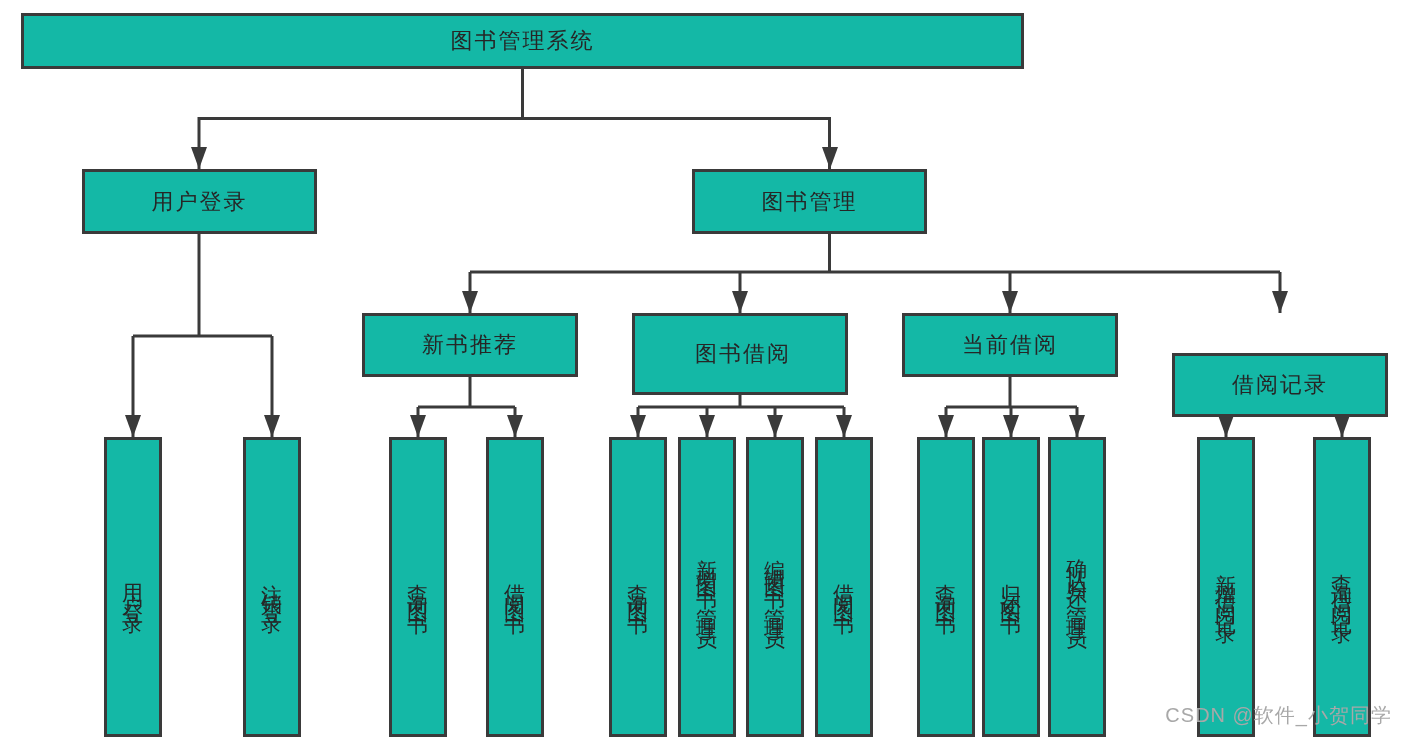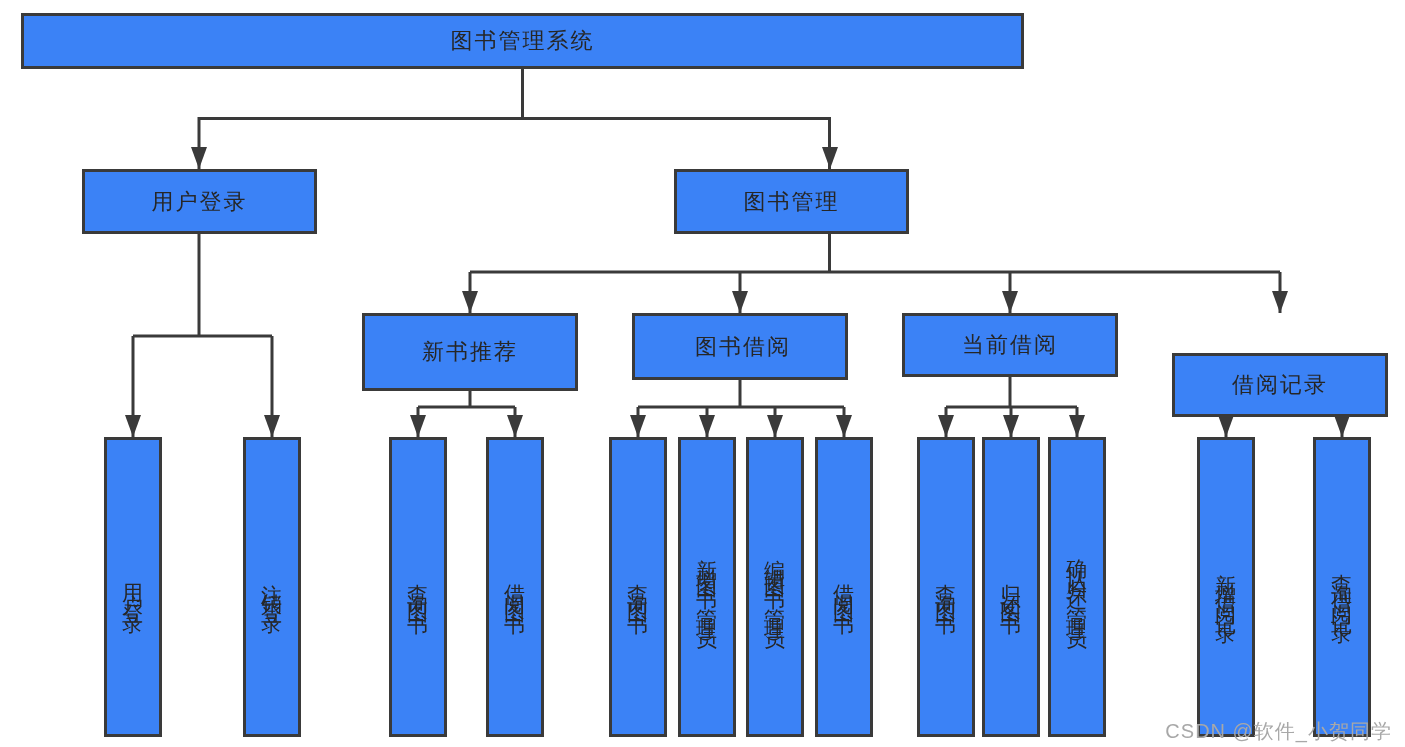--- a/index.html
+++ b/index.html
@@ -13,21 +13,21 @@
   }
   #connector-svg {
     position: absolute;
     left: 0; top: 0;
     width: 1405px; height: 747px;
     z-index: 1;
   }
   .node {
     position: absolute;
     box-sizing: border-box;
-    background: #3b82f6;
+    background: #14b8a6;
     border: 3px solid #3a3a3a;
     display: flex;
     align-items: center;
     justify-content: center;
     z-index: 2;
     color: #262626;
   }
   .node.h span {
     font-size: 22px;
     letter-spacing: 2px;
@@ -37,21 +37,21 @@
     writing-mode: vertical-rl;
     text-orientation: mixed;
     font-size: 21px;
     letter-spacing: 10px;
     line-height: 1;
     white-space: nowrap;
   }
   #watermark {
     position: absolute;
     right: 13px;
-    bottom: 2px;
+    bottom: 18px;
     font-size: 20px;
     color: #a8a8a8;
     z-index: 5;
     letter-spacing: 1px;
     white-space: nowrap;
     margin-left: 24px;
   }
 </style>
 </head>
 <body>
@@ -89,28 +89,28 @@
       <polygon points="1334,415 1350,415 1342,437" fill="#3a3a3a"></polygon>
     </svg>
 
   <div class="node h" style="left:21px; top:13px; width:1003px; height:56px;">
     <span>图书管理系统</span>
   </div>
 
   <div class="node h" style="left:82px; top:169px; width:235px; height:65px;">
     <span>用户登录</span>
   </div>
-  <div class="node h" style="left:674px; top:169px; width:235px; height:65px;">
+  <div class="node h" style="left:692px; top:169px; width:235px; height:65px;">
     <span>图书管理</span>
   </div>
 
-  <div class="node h" style="left:362px; top:313px; width:216px; height:78px;">
+  <div class="node h" style="left:362px; top:313px; width:216px; height:64px;">
     <span>新书推荐</span>
   </div>
-  <div class="node h" style="left:632px; top:313px; width:216px; height:67px;padding-left:6px;">
+  <div class="node h" style="left:632px; top:313px; width:216px; height:82px;padding-left:6px;">
     <span>图书借阅</span>
   </div>
   <div class="node h" style="left:902px; top:313px; width:216px; height:64px;text-align:right;">
     <span>当前借阅</span>
   </div>
   <div class="node h" style="left:1172px; top:313px; width:216px; height:64px;margin-top:40px;">
     <span>借阅记录</span>
   </div>
 
   <div class="node v" style="left:104px; top:437px; width:58px; height:300px;">

